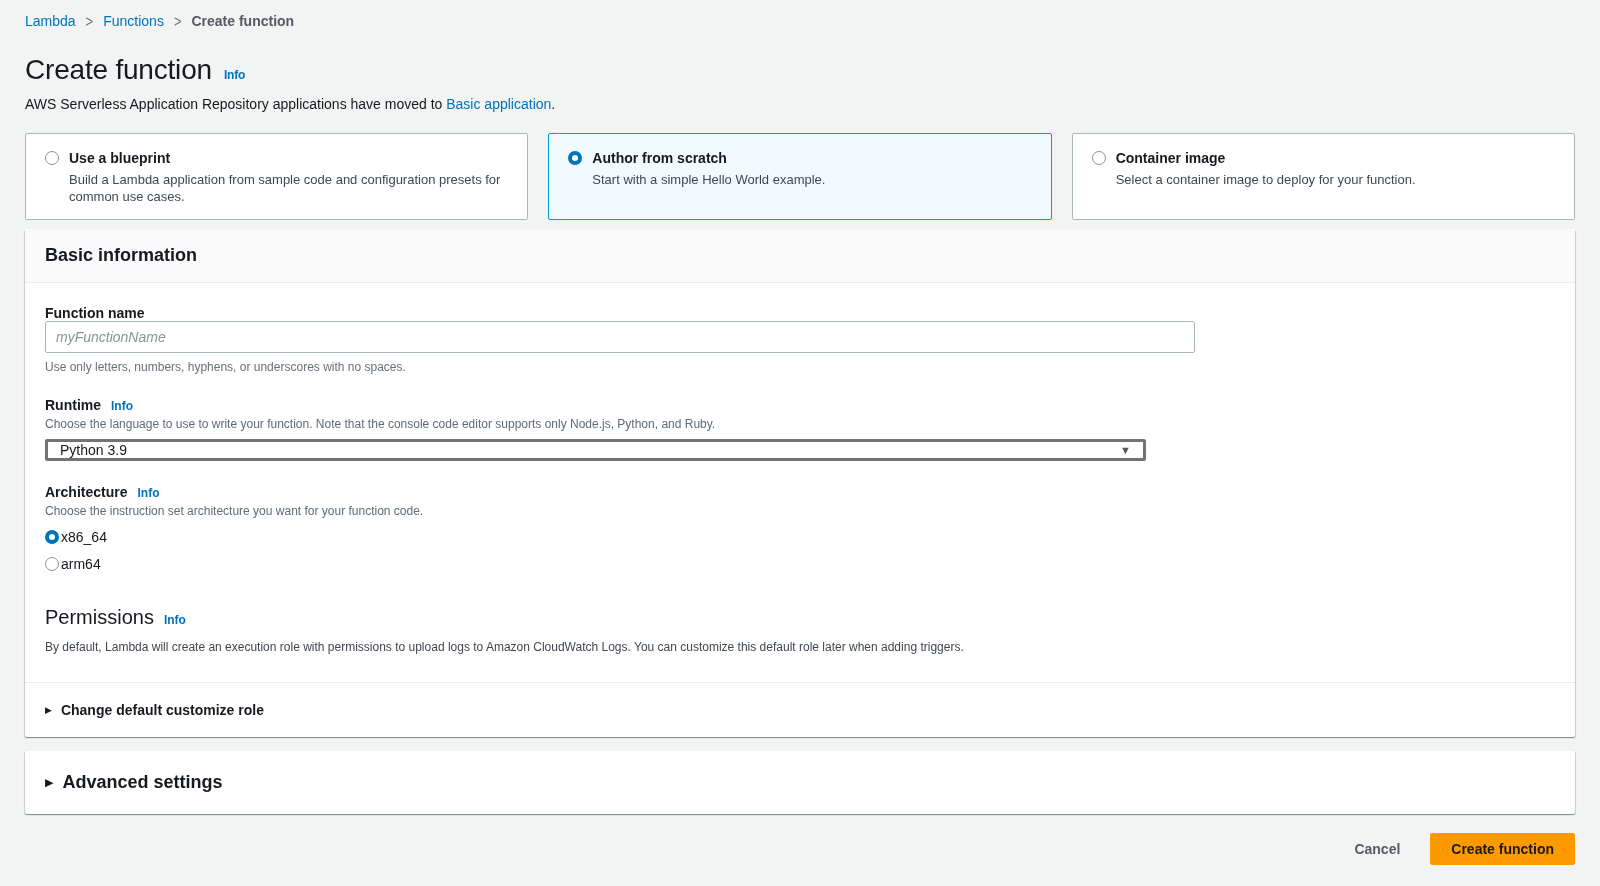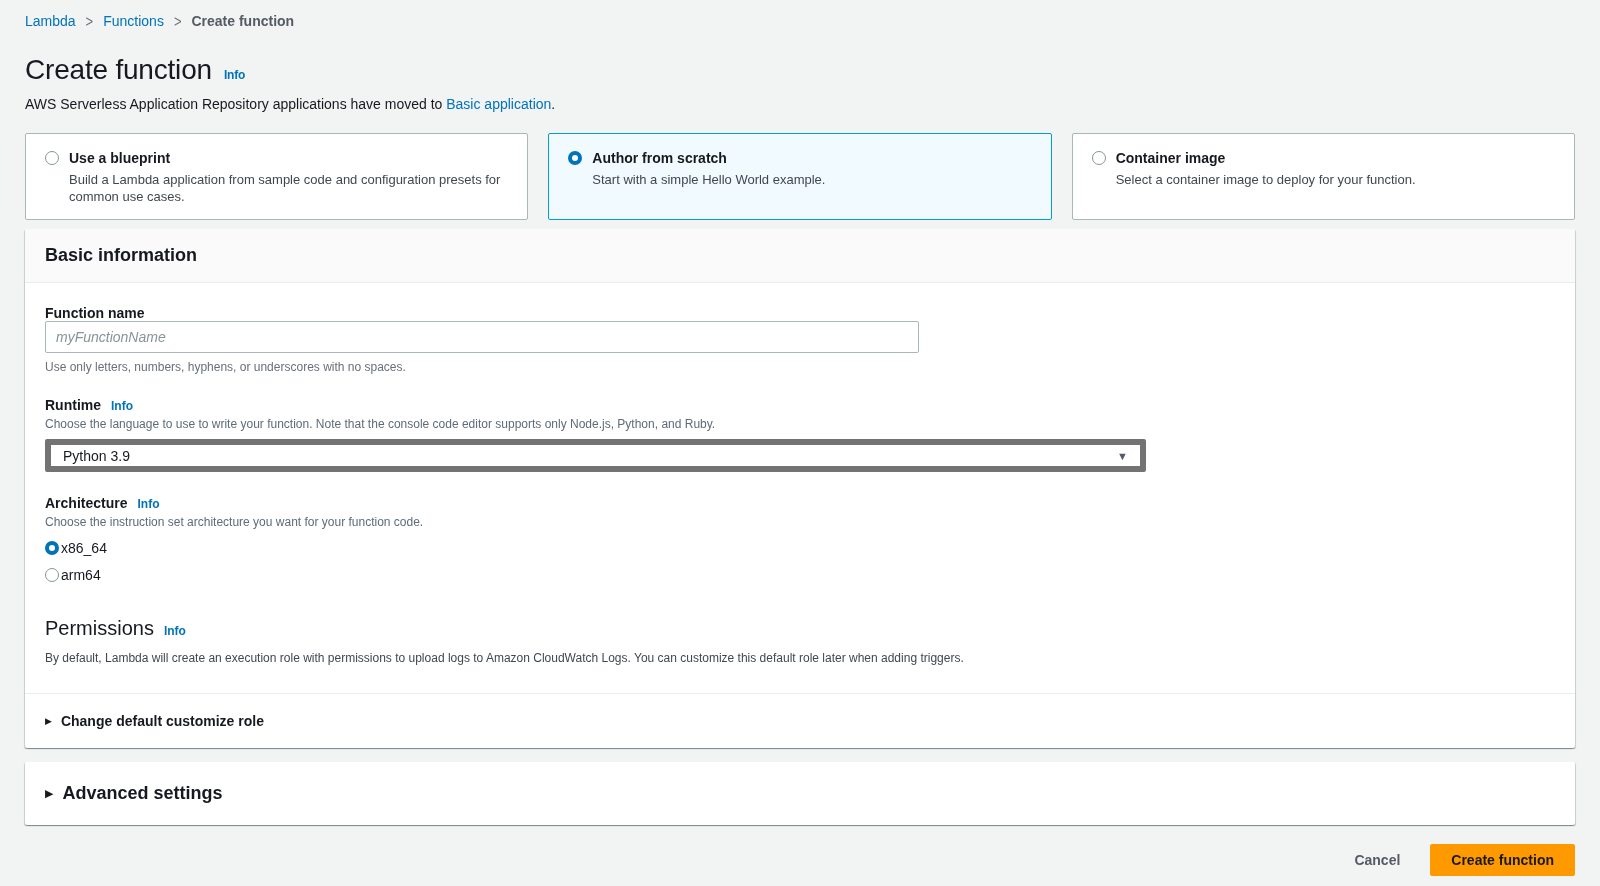--- a/index.html
+++ b/index.html
@@ -72,31 +72,31 @@
   }
   .panel-header h2 { font-size: 18px; font-weight: 700; }
   .panel-body { padding: 22px 20px 28px 20px; }
 
   .field { margin-bottom: 23px; }
   .field-label { font-size: 14px; font-weight: 700; display: flex; align-items: baseline; gap: 10px; }
   .field-desc { font-size: 12px; color: #5f6b7a; margin: 3px 0 7px 0; line-height: 16px; }
   .field-constraint { font-size: 12px; color: #687078; margin-top: 7px; }
 
   input.text-input {
-    width: 874px; height: 32px;
+    width: 1150px; height: 32px;
     border: 1px solid #aab7b8; border-radius: 2px;
     padding: 4px 10px; font-size: 14px;
     font-family: "Liberation Sans", "DejaVu Sans", sans-serif;
     color: #16191f; background: #ffffff;
   }
   input.text-input::placeholder { font-style: italic; color: #879596; }
 
   .select {
-    width: 1101px; height: 33px;
-    border: 6px solid #737373; border-radius: 2px;
+    width: 1101px; height: 22px;
+    border: 3px solid #737373; border-radius: 2px;
     background: #ffffff;
     display: flex; align-items: center; justify-content: space-between;
     padding: 0 12px; cursor: pointer;
   }
   .select .caret { color: #545b64; font-size: 11px; }
 
   .radio-group { margin-top: 10px; }
   .radio-option { display: flex; align-items: center; gap: 2px; margin-bottom: 11px; cursor: pointer; }
   .radio-option .radio { margin-top: 0; }
   .radio-option .opt-label { font-size: 14px; }

